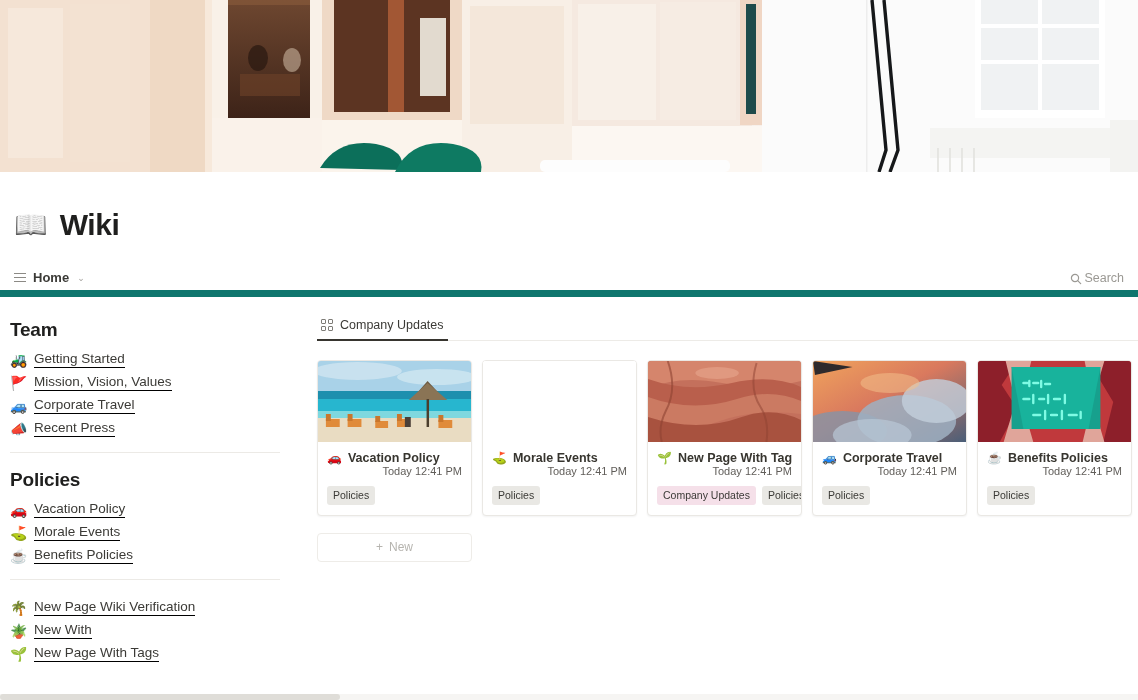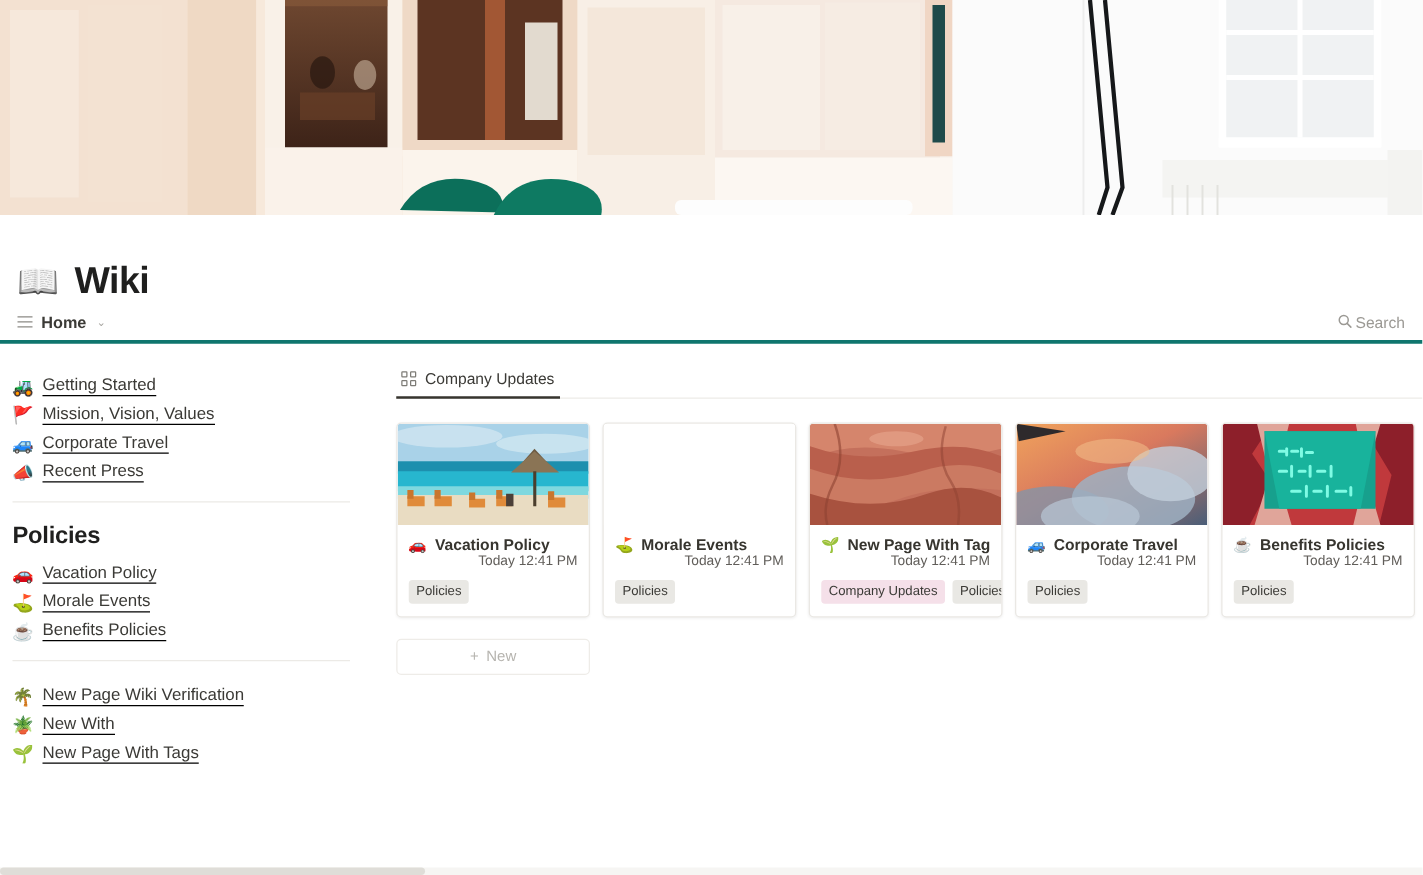--- a/index.html
+++ b/index.html
@@ -25,34 +25,34 @@
     display: flex; align-items: center; gap: 12px;
     padding: 36px 0 0 14px;
   }
   .title-emoji { font-size: 27px; line-height: 1; filter: grayscale(1); }
   .title-text { font-size: 30px; font-weight: 700; letter-spacing: -0.4px; color: #1f1f1e; }
 
   
   .topbar {
     display: flex; align-items: center;
     height: 32px;
-    margin-top: 1px;
+    margin-top: 23px;
     padding: 0 14px 0 14px;
-    border-bottom: 3px solid #0f766e;
+    border-bottom: 7px solid #0f766e;
     position: relative;
   }
   .crumb { display: flex; align-items: center; gap: 7px; }
   .crumb-ico { display: flex; flex-direction: column; gap: 2.5px; width: 12px; }
   .crumb-ico i { display: block; height: 1.6px; background: #9b9ا98; }
   .crumb-label { font-size: 13px; font-weight: 700; color: #3b3a36; }
   .chev { font-size: 9px; color: #a3a19c; margin-left: 1px; }
 
   .search {
     position: absolute; right: 14px; top: 50%; transform: translateY(-50%);
-    display: flex; align-items: flex-start; gap: 2px;
+    display: flex; align-items: flex-end; gap: 2px;
     color: #9b9994; font-size: 12.5px;
   }
   .search svg { display: block; }
 
   
   .body { display: flex; height: 412px; }
 
   
   .sidebar { width: 300px; padding: 22px 0 0 0; flex: 0 0 300px; }
   .sec-title {
@@ -234,20 +234,21 @@
       <circle cx="5" cy="5" r="3.6" fill="none" stroke="#9b9994" stroke-width="1.2"></circle>
       <line x1="7.7" y1="7.7" x2="10.7" y2="10.7" stroke="#9b9994" stroke-width="1.2" stroke-linecap="round"></line>
     </svg>
     <span>Search</span>
   </div>
 </div>
 
 <div class="body">
   <div class="sidebar" id="sidebar">
       <div class="sec">
+        <div class="sec-title">Team</div>
         <div class="nav-item">
           <span class="nav-emoji">🚜</span>
           <span class="nav-label">Getting Started</span>
         </div>
         <div class="nav-item">
           <span class="nav-emoji">🚩</span>
           <span class="nav-label">Mission, Vision, Values</span>
         </div>
         <div class="nav-item">
           <span class="nav-emoji">🚙</span>

